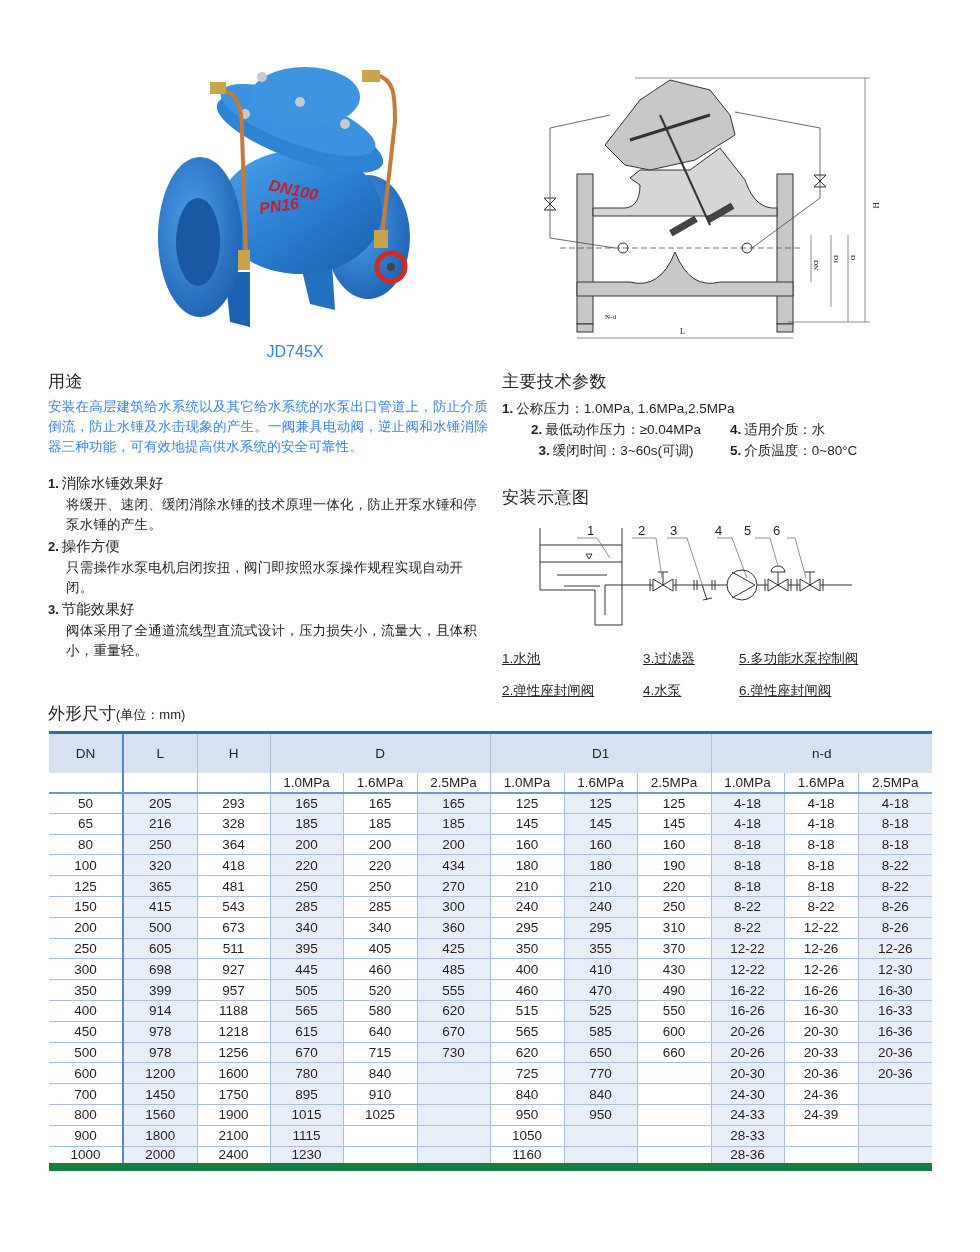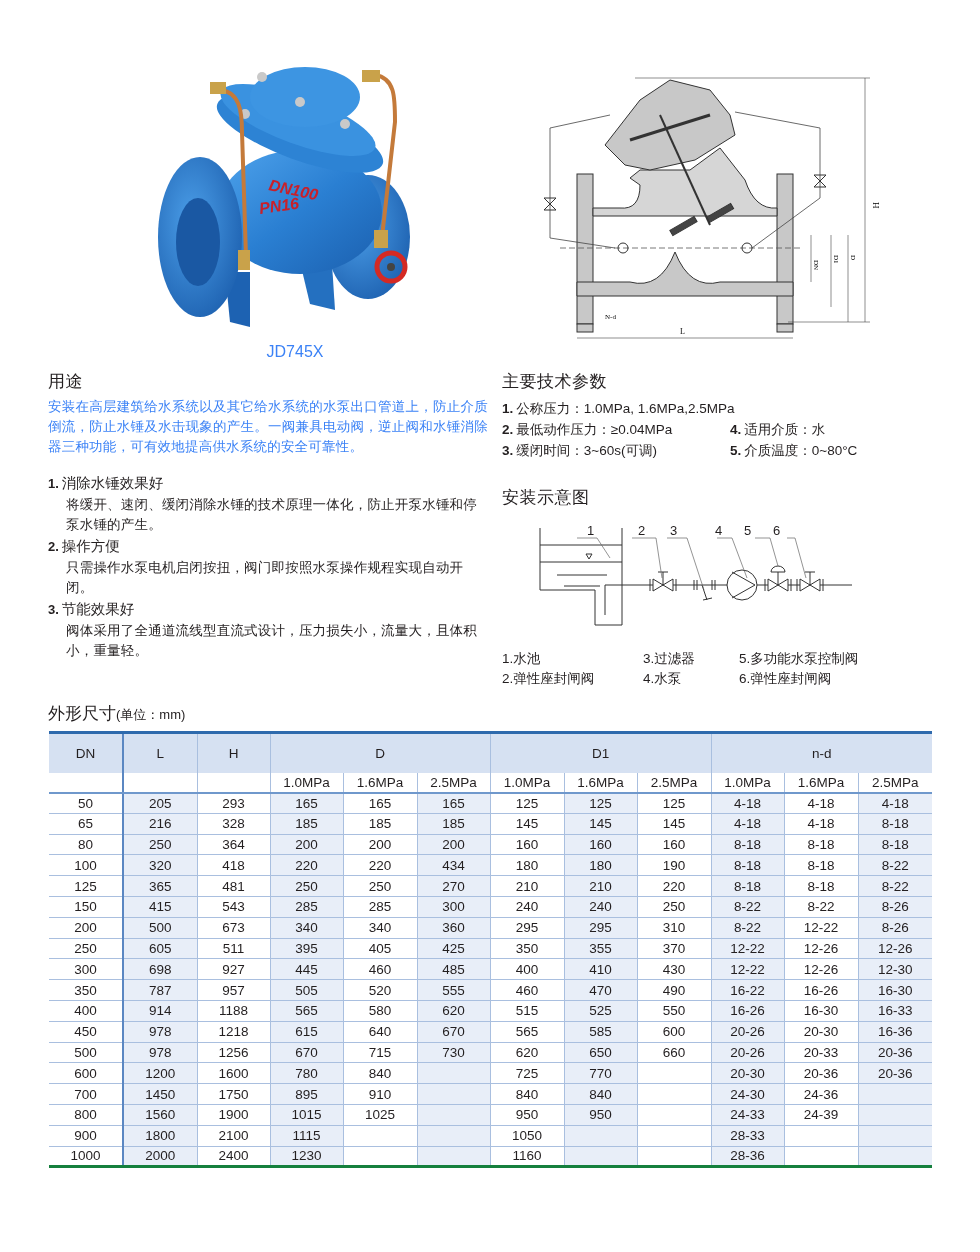--- a/index.html
+++ b/index.html
@@ -25,39 +25,39 @@
 
   #features { left: 48px; top: 472px; width: 440px; }
   #features .sec-title { margin-bottom: 4px; }
   .feat-head { font-size: 14.5px; line-height: 22px; color: #231f20; }
   .feat-head b { font-weight: bold; font-size: 13px; margin-right: 3px; }
   .feat-desc { font-size: 13.5px; line-height: 20px; padding-left: 18px; letter-spacing: 0.2px; }
 
   #params { left: 502px; top: 370px; width: 420px; }
   #params .sec-title { margin-bottom: 5px; }
   .param-row { display: flex; font-size: 13.5px; line-height: 21px; }
-  .param-row .p-left { width: 228px; }
+  .param-row .p-left { width: 228px; text-align: center; }
   .param-item b { font-weight: bold; margin-right: 3px; }
 
   #install { left: 502px; top: 486px; width: 420px; }
   #install-svg { position: absolute; left: 532px; top: 520px; width: 330px; height: 120px; }
   #install-legend { left: 502px; top: 649px; width: 420px; font-size: 13.5px; line-height: 20px; }
-  .legend-grid { display: grid; grid-template-columns: 141px 96px 1fr; row-gap: 0; }
+  .legend-grid { display: grid; grid-template-columns: 141px 96px 1fr; row-gap: 12px; text-decoration: underline; }
 
   
   #dim-title { left: 48px; top: 702px; font-size: 17px; }
   #dim-title small { font-size: 13px; }
 
   #dim-table-wrap { left: 49px; top: 731px; width: 883px; }
   table.dims { border-collapse: collapse; width: 883px; table-layout: fixed; font-size: 13.5px; }
   table.dims td, table.dims th { text-align: center; font-weight: normal; color: #231f20; padding: 0; }
   table.dims thead tr.h1 th { height: 40px; background: #d6e1f2; border-top: 3px solid #2e6aad; }
   table.dims thead tr.h2 th { height: 20px; background: #ffffff; border-bottom: 2px solid #6f98cc; }
   table.dims tbody td { height: 20.8px; border-bottom: 1px solid #a9bfdf; }
-  table.dims tbody tr:last-child td { border-bottom: 3px solid #15803d; text-align: center; }
+  table.dims tbody tr:last-child td { border-bottom: 8px solid #15803d; text-align: center; }
   table.dims td.alt { background: #e8eef8; }
   table.dims .vl { border-left: 1px solid #a9bfdf; }
   table.dims .vlb { border-left: 2px solid #5b87c2; }
 </style>
 </head>
 <body>
 
 <div id="product-photo" class="abs">
   <svg width="300" height="300" viewBox="0 0 300 300">
     <defs>
@@ -429,21 +429,21 @@
           <td class="alt vl">485</td>
           <td class="vl">400</td>
           <td class="alt vl">410</td>
           <td class="vl">430</td>
           <td class="alt vl">12-22</td>
           <td class="vl">12-26</td>
           <td class="alt vl">12-30</td>
         </tr>
         <tr>
           <td class="">350</td>
-          <td class="alt vlb">787</td>
+          <td class="alt vlb">399</td>
           <td class="vl">957</td>
           <td class="alt vl">505</td>
           <td class="vl">520</td>
           <td class="alt vl">555</td>
           <td class="vl">460</td>
           <td class="alt vl">470</td>
           <td class="vl">490</td>
           <td class="alt vl">16-22</td>
           <td class="vl">16-26</td>
           <td class="alt vl">16-30</td>

